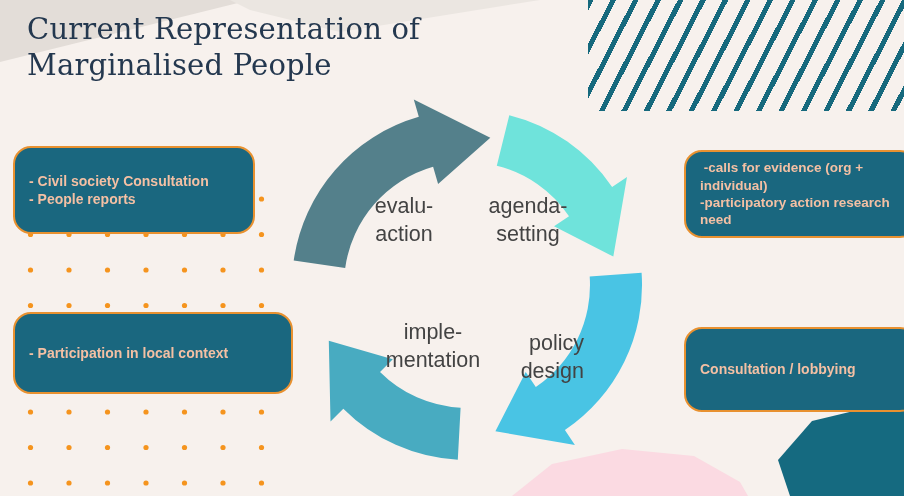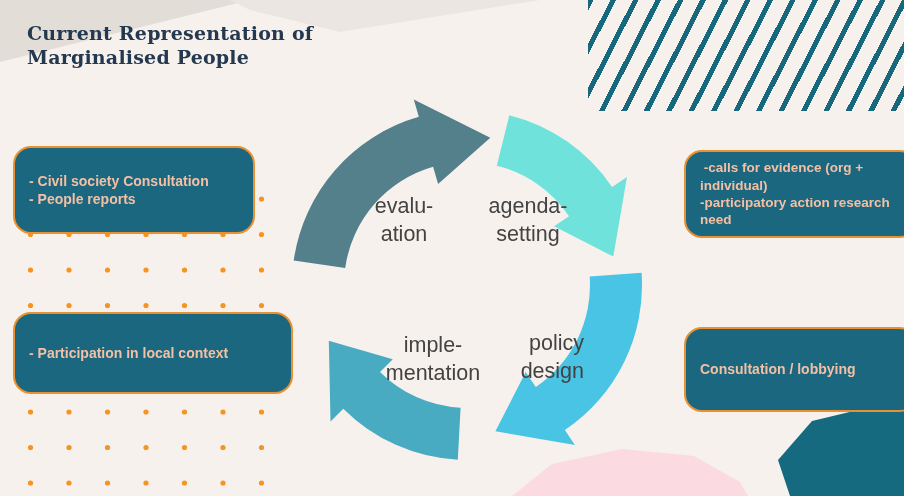--- a/index.html
+++ b/index.html
@@ -2,37 +2,37 @@
 <html style="--background: #f7f1ed; --title-text: #24384f; --callout-fill: #1a677f; --callout-border: #e89130; --callout-text: #f4c0a4; --dot-orange: #f5941e; --stripe-teal: #16697d; --corner-teal: #156a80; --pink-shape: #fbdae2; --gray-shape: #e3ddd8; --gray-shape-light: #ebe6e1; --arrow-evaluation: #54808b; --arrow-agenda: #6fe3db; --arrow-policy: #49c4e4; --arrow-implementation: #48abc1; --stage-text: #434343;"><head>
 <meta charset="utf-8">
 <style>
   html,body{margin:0;padding:0;}
   body{
     width:904px;height:496px;position:relative;overflow:hidden;
     background:var(--background,#f7f1ed);
     font-family:"Liberation Sans", sans-serif;
   }
   .title{
-    position:absolute;left:27px;top:22px;z-index:3;
-    font-family:"DejaVu Serif", serif;font-weight:700;
-    font-size:19px;line-height:1.24;letter-spacing:.2px;
+    position:absolute;left:27px;top:12px;z-index:3;
+    font-family:"DejaVu Serif", serif;font-weight:400;
+    font-size:29px;line-height:1.24;letter-spacing:.2px;
     color:var(--title-text,#24384f);white-space:pre-line;
   }
   .stripes{
     position:absolute;left:588px;top:0;width:316px;height:111px;z-index:0;
     background:repeating-linear-gradient(117deg,var(--stripe-teal,#16697d) 0 5px,transparent 5px 20px);
   }
   #scene{position:absolute;left:0;top:0;z-index:1;}
   .stage-label{
     position:absolute;z-index:3;text-align:center;white-space:pre-line;
     color:var(--stage-text,#434343);font-size:21.5px;line-height:1.3;
   }
   #label-evaluation{left:349px;top:193px;width:110px;}
   #label-agenda{left:472px;top:193px;width:112px;}
-  #label-implementation{left:366px;top:332px;width:134px;}
+  #label-implementation{left:366px;top:319px;width:134px;}
   #label-policy{left:478px;top:330px;width:106px;text-align:right;}
   .callout{
     position:absolute;z-index:4;box-sizing:border-box;
     background:var(--callout-fill,#1a677f);
     border:2px solid var(--callout-border,#e89130);
     border-radius:18px;
     color:var(--callout-text,#f4c0a4);
     font-weight:700;font-size:14px;line-height:1.32;
     display:flex;align-items:center;
     padding:6px 10px 6px 14px;white-space:pre-wrap;
@@ -122,21 +122,21 @@
       <path d="M 509.3 115.2 A 175 175 0 0 1 612.1 187.1 L 627.0 177.1 L 613.3 256.6 L 554.0 226.3 L 569.0 216.2 A 123 123 0 0 0 496.8 165.7 Z" fill="#6fe3db"></path>
       <path d="M 641.6 272.8 A 175 175 0 0 1 564.9 430.1 L 574.9 445.0 L 495.4 431.3 L 525.7 372.0 L 535.8 387.0 A 123 123 0 0 0 589.7 276.4 Z" fill="#49c4e4"></path>
       <path d="M 457.8 459.8 A 175 175 0 0 1 343.3 408.7 L 330.5 421.5 L 328.8 340.8 L 392.8 359.2 L 380.0 372.0 A 123 123 0 0 0 460.6 407.8 Z" fill="#48abc1"></path>
     </g>
 </svg>
 
 <div class="title">Current Representation of
 Marginalised People</div>
 
 <div class="stage-label" id="label-evaluation">evalu-
-ation</div>
+action</div>
 <div class="stage-label" id="label-agenda">agenda-
 setting</div>
 <div class="stage-label" id="label-policy">policy
 design</div>
 <div class="stage-label" id="label-implementation">imple-
 mentation</div>
 
 <div class="callout" id="callout-top-left">
   <span>- Civil society Consultation
 - People reports</span>

